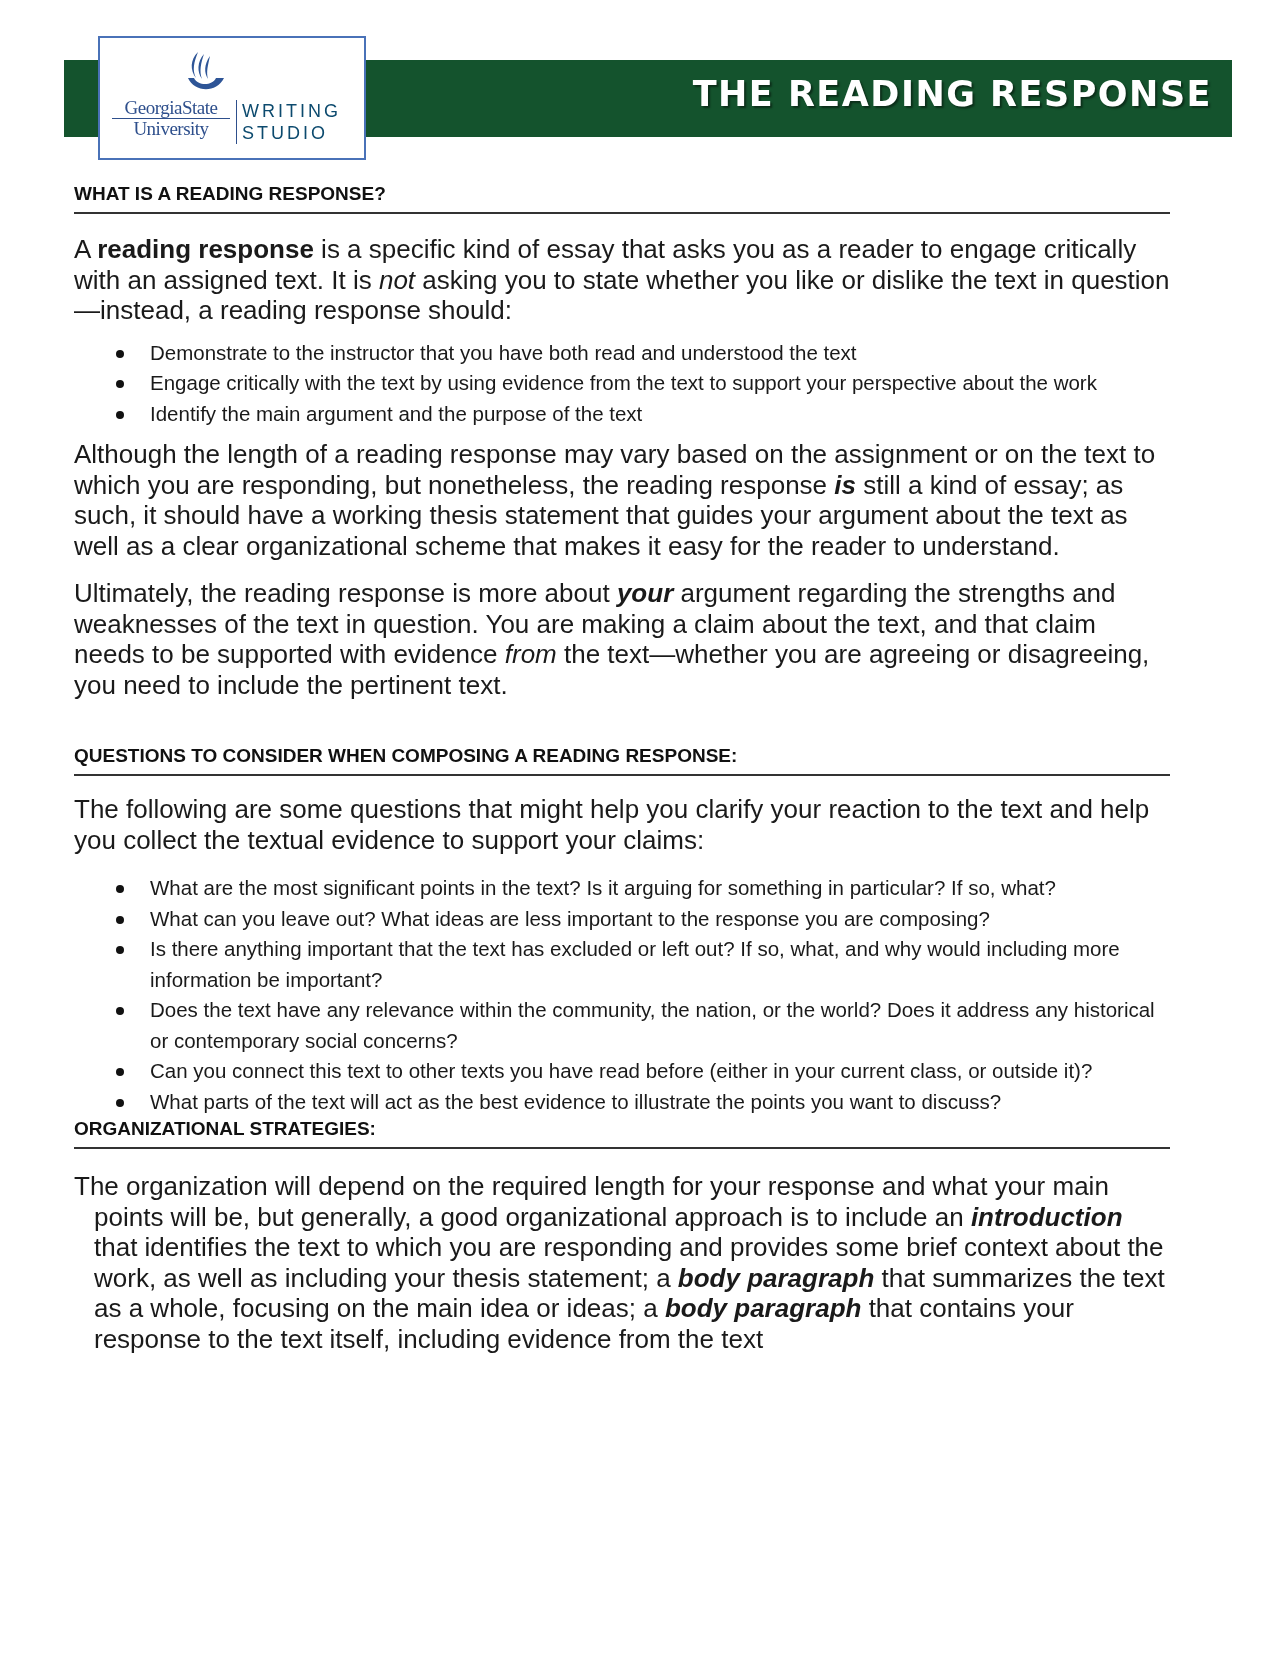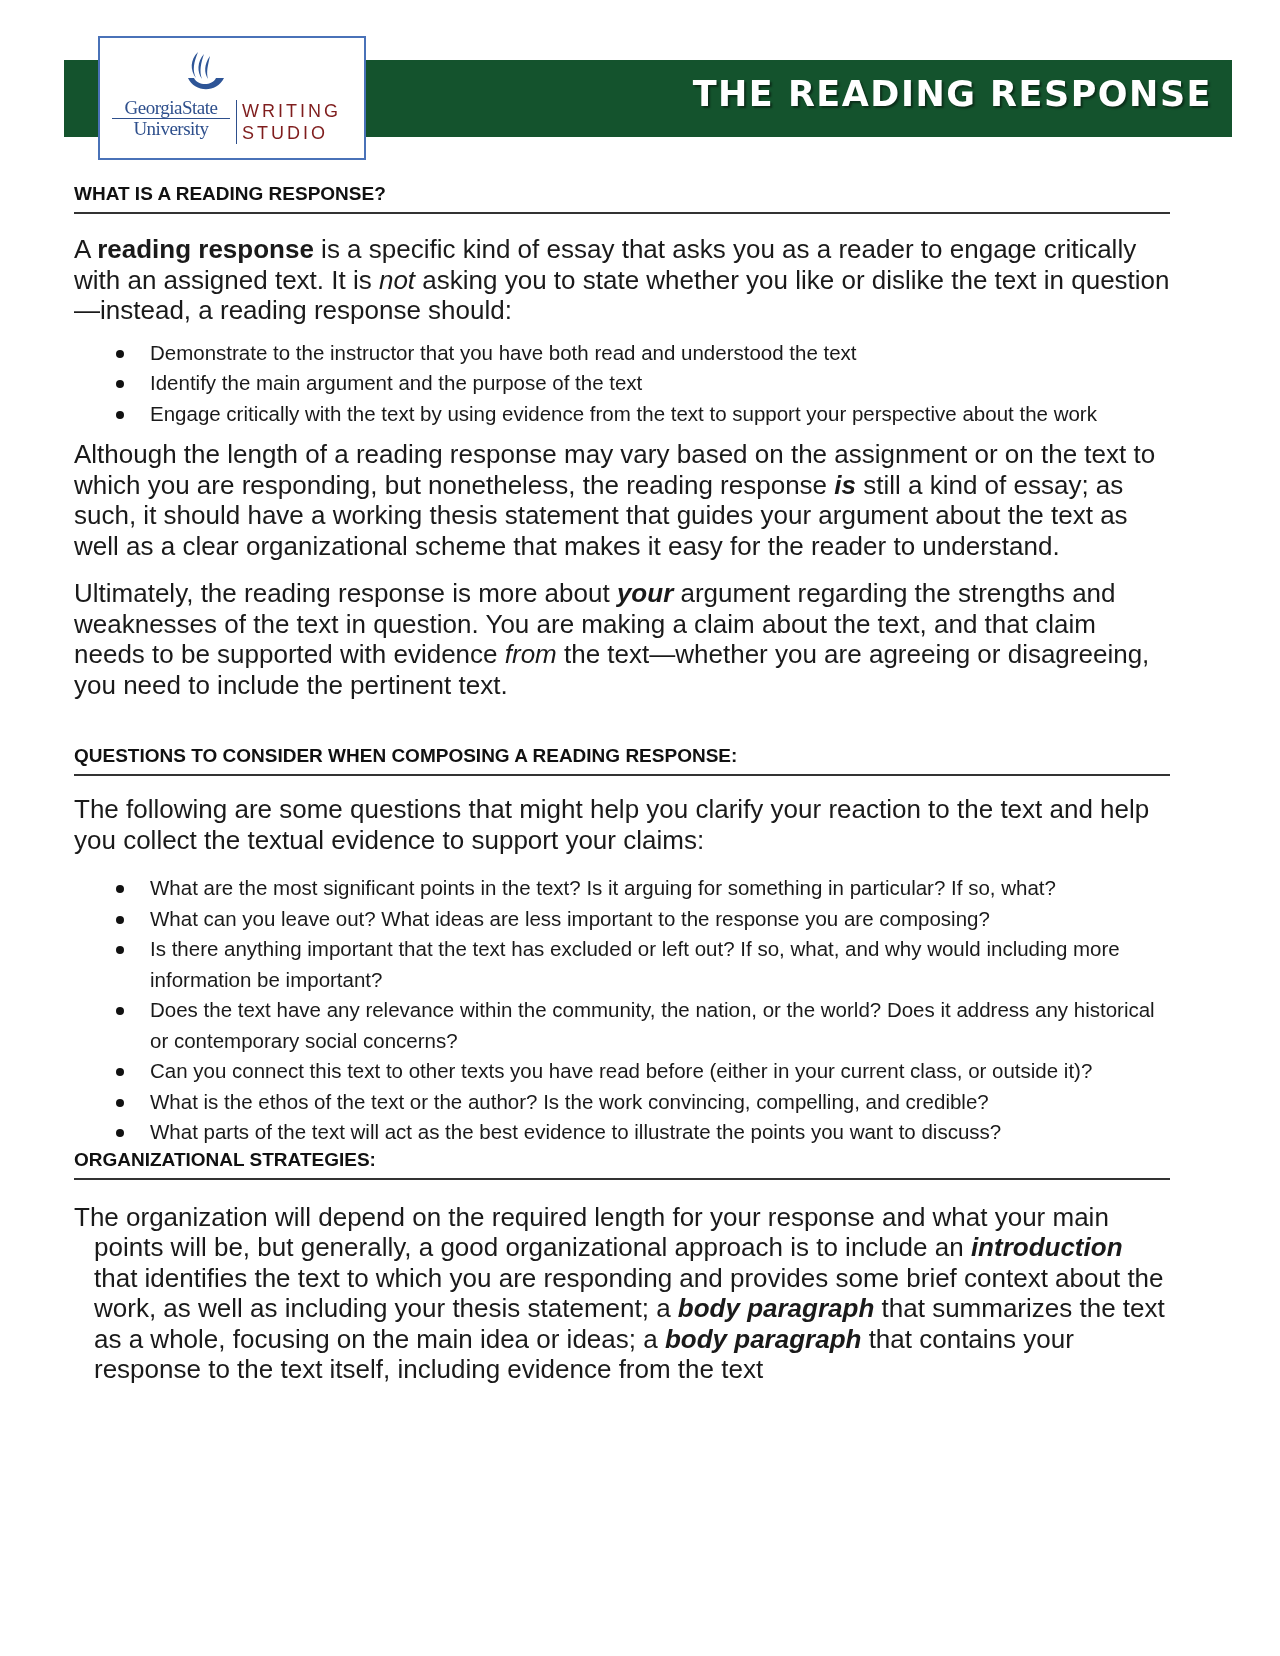--- a/index.html
+++ b/index.html
@@ -24,21 +24,21 @@
   }
   .logo-flame { position: absolute; left: 80px; top: 10px; width: 48px; height: 48px; }
   .logo-gsu {
     position: absolute; left: 12px; top: 60px; width: 118px; text-align: center;
     font-family: "Liberation Serif", "DejaVu Serif", serif; color: #2E4F8C;
     font-size: 19px; line-height: 19px; letter-spacing: -0.5px;
   }
   .logo-gsu .l1 { display: block; border-bottom: 1px solid #2E4F8C; padding-bottom: 1px; }
   .logo-divider { position: absolute; left: 136px; top: 62px; width: 1px; height: 44px; background: #2E4F8C; }
   .logo-ws {
-    position: absolute; left: 142px; top: 62px; color: #7f1d1d;
+    position: absolute; left: 142px; top: 62px; color: #0c4a6e;
     font-size: 18px; line-height: 22px; letter-spacing: 3px; font-weight: normal;
   }
 
   .content { position: absolute; left: 74px; top: 182px; width: 1096px; }
   .heading {
     font-weight: bold; font-size: 19px; line-height: 24px; color: #111;
     padding-bottom: 6px; border-bottom: 2px solid #333;
   }
   p { margin: 0; font-size: 26px; line-height: 30.5px; }
   ul { margin: 0; padding: 0; list-style: none; }
@@ -74,33 +74,32 @@
     <div>STUDIO</div>
   </div>
 </div>
 
 <div class="content">
 
   <div class="heading">WHAT IS A READING RESPONSE?</div>
   <p style="margin-top:20px;"><span>A </span><b>reading response</b><span> is a specific kind of essay that asks you as a reader to engage critically with an assigned text. It is </span><i>not</i><span> asking you to state whether you like or dislike the text in question—instead, a reading response should:</span></p>
   <ul style="margin-top:12px;">
     <li>Demonstrate to the instructor that you have both read and understood the text</li>
+    <li>Engage critically with the text by using evidence from the text to support your perspective about the work</li>
     <li>Identify the main argument and the purpose of the text</li>
-    <li>Engage critically with the text by using evidence from the text to support your perspective about the work</li>
   </ul>
   <p style="margin-top:10px;"><span>Although the length of a reading response may vary based on the assignment or on the text to which you are responding, but nonetheless, the reading response </span><b><i>is</i></b><span> still a kind of essay; as such, it should have a working thesis statement that guides your argument about the text as well as a clear organizational scheme that makes it easy for the reader to understand.</span></p>
   <p style="margin-top:17px;"><span>Ultimately, the reading response is more about </span><b><i>your</i></b><span> argument regarding the strengths and weaknesses of the text in question. You are making a claim about the text, and that claim needs to be supported with evidence </span><i>from</i><span> the text—whether you are agreeing or disagreeing, you need to include the pertinent text.</span></p>
 
   <div class="heading" style="margin-top:44px;">QUESTIONS TO CONSIDER WHEN COMPOSING A READING RESPONSE:</div>
   <p style="margin-top:18px;">The following are some questions that might help you clarify your reaction to the text and help you collect the textual evidence to support your claims:</p>
   <ul style="margin-top:18px;">
     <li>What are the most significant points in the text? Is it arguing for something in particular? If so, what?</li>
     <li>What can you leave out? What ideas are less important to the response you are composing?</li>
     <li>Is there anything important that the text has excluded or left out? If so, what, and why would including more information be important?</li>
     <li>Does the text have any relevance within the community, the nation, or the world? Does it address any historical or contemporary social concerns?</li>
     <li>Can you connect this text to other texts you have read before (either in your current class, or outside it)?</li>
-    <li>What is the ethos of the text or the author? Is the work convincing, compelling, and credible?</li>
     <li>What parts of the text will act as the best evidence to illustrate the points you want to discuss?</li>
   </ul>
 
   <div class="heading" style="margin-top:0px;">ORGANIZATIONAL STRATEGIES:</div>
   <p class="hang" style="margin-top:22px;"><span>The organization will depend on the required length for your response and what your main points will be, but generally, a good organizational approach is to include an </span><b><i>introduction</i></b><span> that identifies the text to which you are responding and provides some brief context about the work, as well as including your thesis statement; a </span><b><i>body paragraph</i></b><span> that summarizes the text as a whole, focusing on the main idea or ideas; a </span><b><i>body paragraph</i></b><span> that contains your response to the text itself, including evidence from the text</span></p>
 </div>
 
 </body></html>

